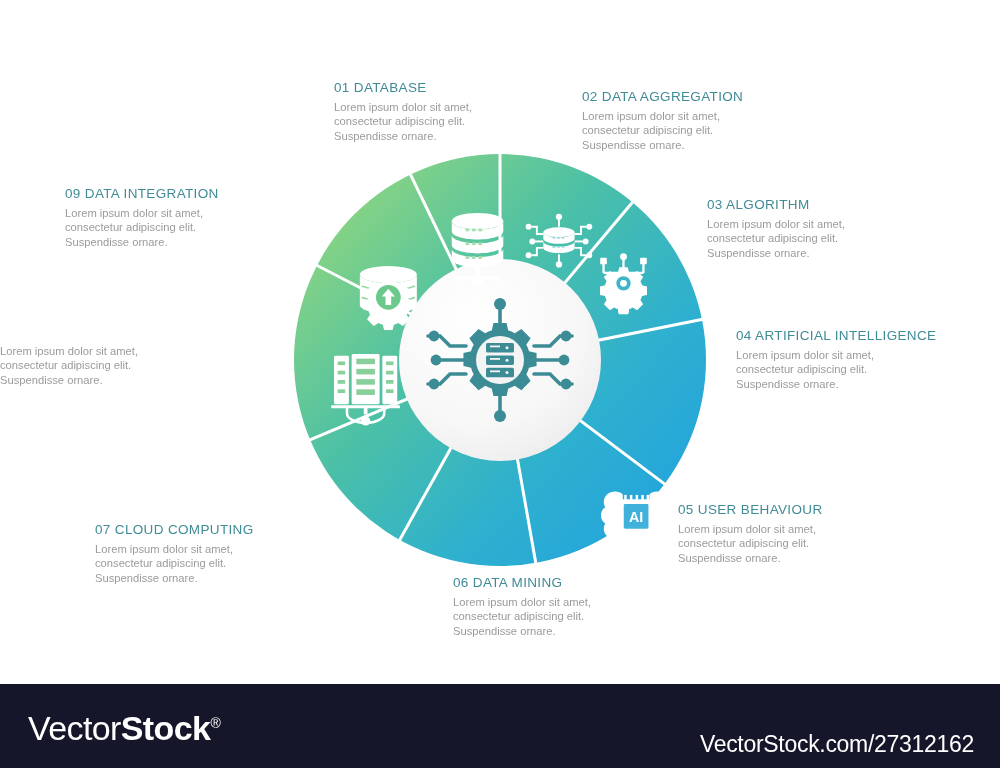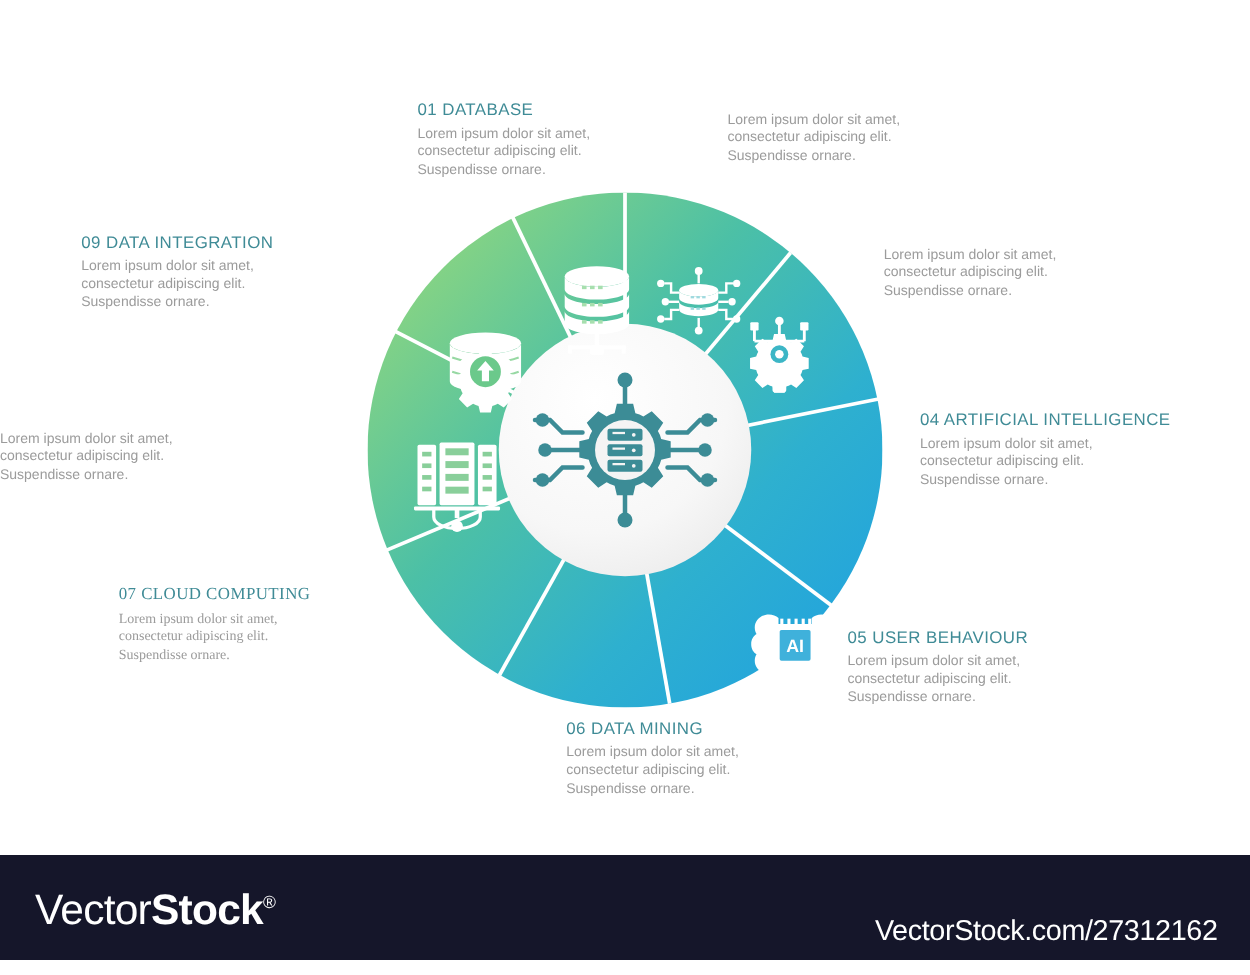--- a/index.html
+++ b/index.html
@@ -61,21 +61,21 @@
   .callout.center .c-title,
   .callout.center .c-body { text-align: left; }
 
   
   #co-01 { left: 334px; top: 80px; }
   #co-02 { left: 582px; top: 89px; }
   #co-03 { left: 707px; top: 197px; }
   #co-04 { left: 736px; top: 328px; }
   #co-05 { left: 663px; top: 502px; margin-left: 15px; }
   #co-06 { left: 453px; top: 575px; }
-  #co-07 { left: 95px;  top: 467px; width: 252px; font-family: Liberation Serif, serif;}
+  #co-07 { left: 95px;  top: 522px; width: 252px;}
   #co-08 { left: 0px;   top: 344px; width: 249px;}
   #co-09 { left: 65px;  top: 186px; width: 251px;}
 
   
   #footer {
     position: absolute;
     left: 0;
     top: 684px;
     width: 1000px;
     height: 84px;
@@ -431,26 +431,28 @@
   </div>
 
   <div class="callout center" id="co-01">
     <p class="c-title">01 DATABASE</p>
     <p class="c-body">Lorem ipsum dolor sit amet,
 consectetur adipiscing elit.
 Suspendisse ornare.</p>
   </div>
 
   <div class="callout right" id="co-02">
+    <p class="c-title">02 DATA AGGREGATION</p>
     <p class="c-body">Lorem ipsum dolor sit amet,
 consectetur adipiscing elit.
 Suspendisse ornare.</p>
   </div>
 
   <div class="callout right" id="co-03">
+    <p class="c-title">03 ALGORITHM</p>
     <p class="c-body">Lorem ipsum dolor sit amet,
 consectetur adipiscing elit.
 Suspendisse ornare.</p>
   </div>
 
   <div class="callout right" id="co-04">
     <p class="c-title">04 ARTIFICIAL INTELLIGENCE</p>
     <p class="c-body">Lorem ipsum dolor sit amet,
 consectetur adipiscing elit.
 Suspendisse ornare.</p>

